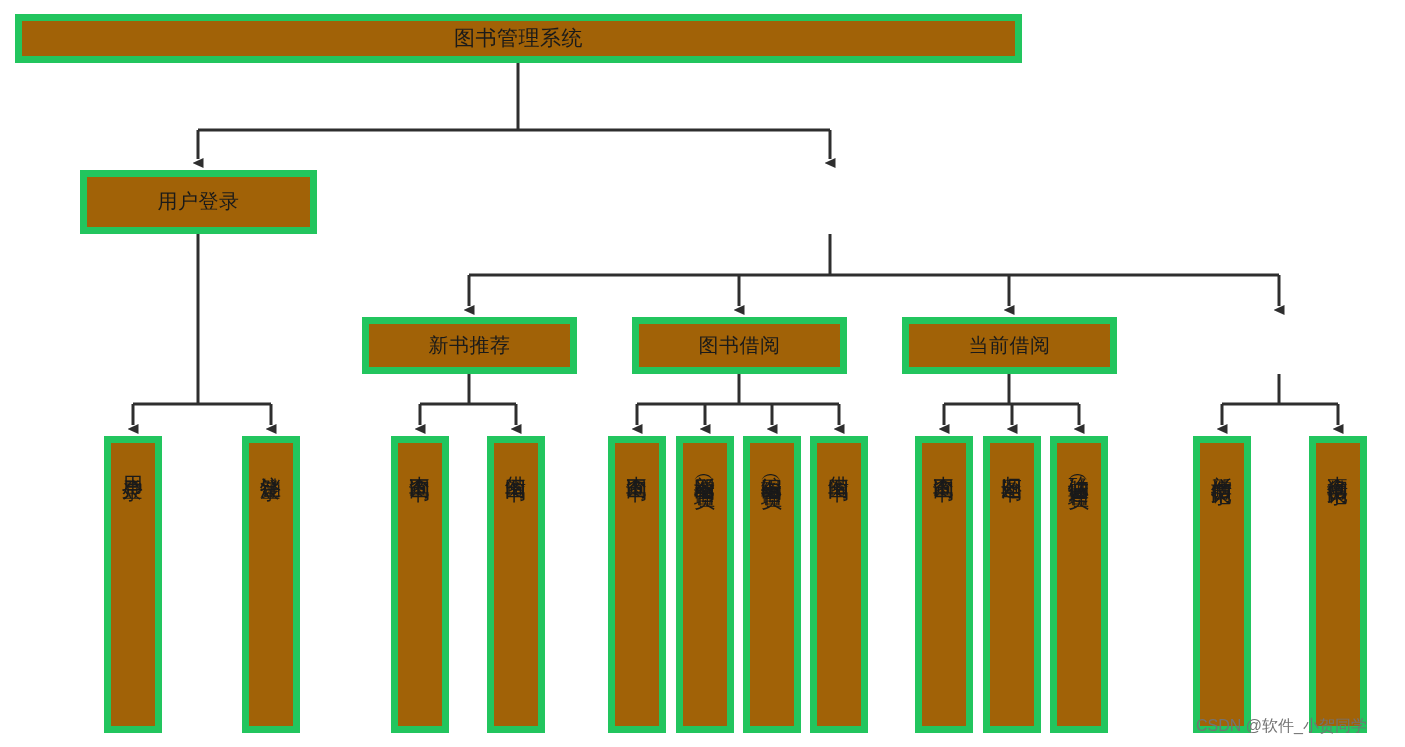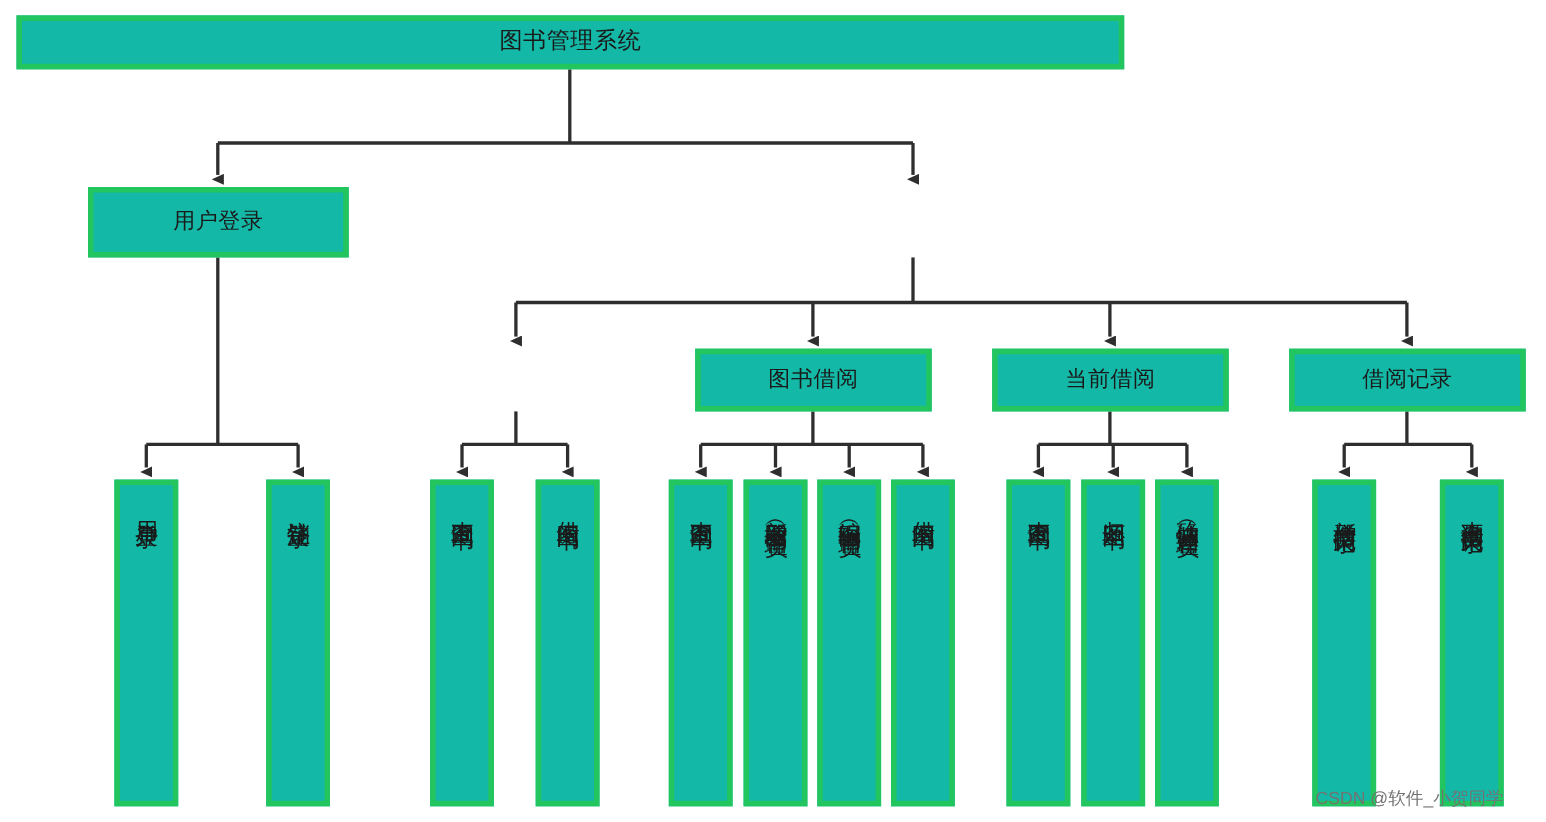--- a/index.html
+++ b/index.html
@@ -22,22 +22,22 @@
     position: absolute;
     left: 0;
     top: 0;
     width: 1405px;
     height: 747px;
     pointer-events: none;
   }
   .node {
     position: absolute;
     box-sizing: border-box;
-    background: #14b8a6;
-    border: 5px solid #22c55e;
+    background: #a16207;
+    border: 7px solid #22c55e;
     display: flex;
     align-items: center;
     justify-content: center;
     color: #1a1a1a;
     z-index: 2;
   }
   .node-label {
     display: block;
     text-align: center;
     line-height: 1.18;
@@ -159,29 +159,29 @@
   </svg>
 
   <div class="node level-1" id="node-root">
     <span class="node-label">图书管理系统</span>
   </div>
 
   <div class="node level-2" id="node-user-login">
     <span class="node-label">用户登录</span>
   </div>
 
+  <div class="node level-3" id="node-new-book-rec">
+    <span class="node-label">新书推荐</span>
+  </div>
   <div class="node level-3" id="node-current-borrow">
     <span class="node-label">当前借阅</span>
   </div>
   <div class="node level-3" id="node-book-borrow">
     <span class="node-label">图书借阅</span>
   </div>
-  <div class="node level-3" id="node-borrow-record">
-    <span class="node-label">借阅记录</span>
-  </div>
 
   <div class="node leaf" style="left:104px">
     <span class="node-label">用户登录</span>
   </div>
   <div class="node leaf" style="left:242px">
     <span class="node-label">注销登录</span>
   </div>
 
   <div class="node leaf" style="left:391px">
     <span class="node-label">查询图书</span>

